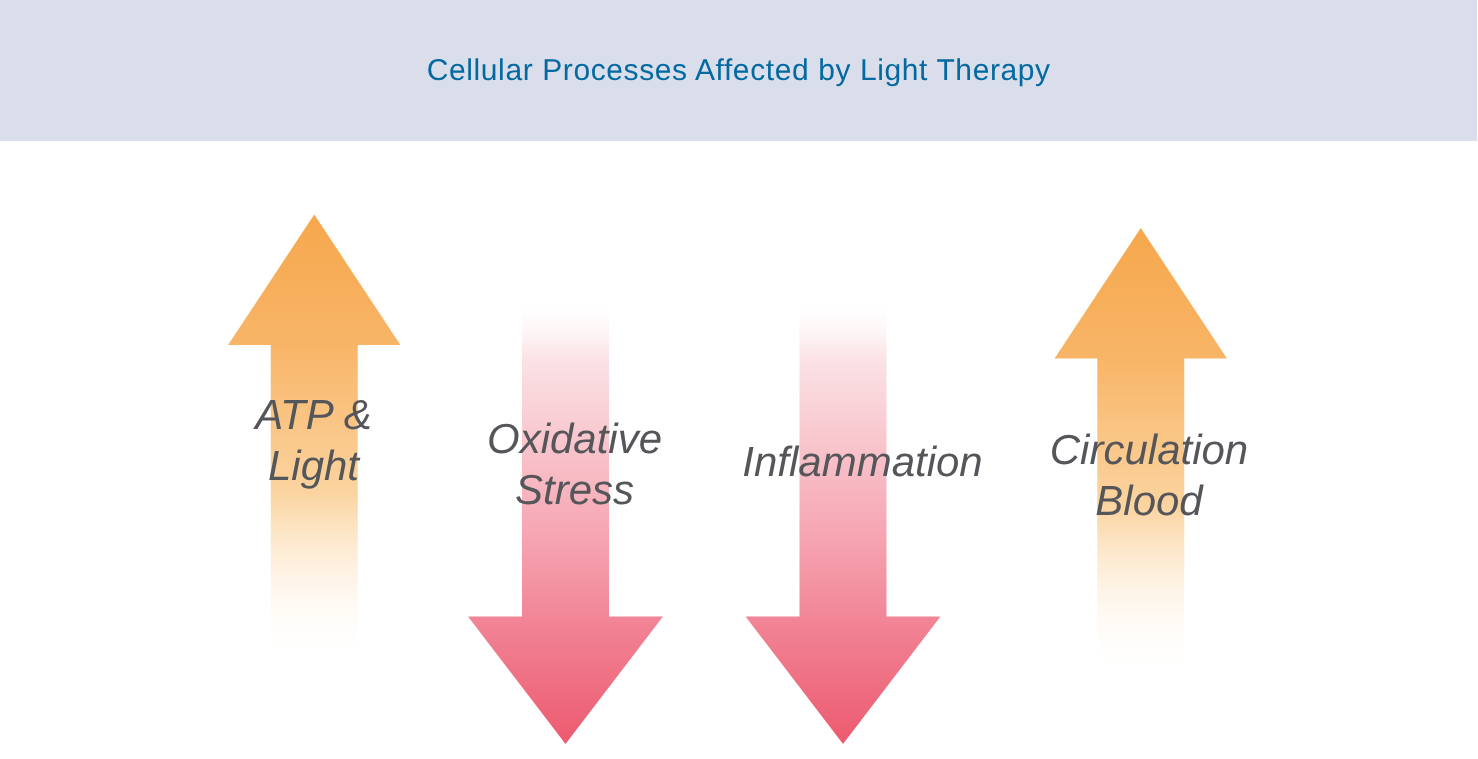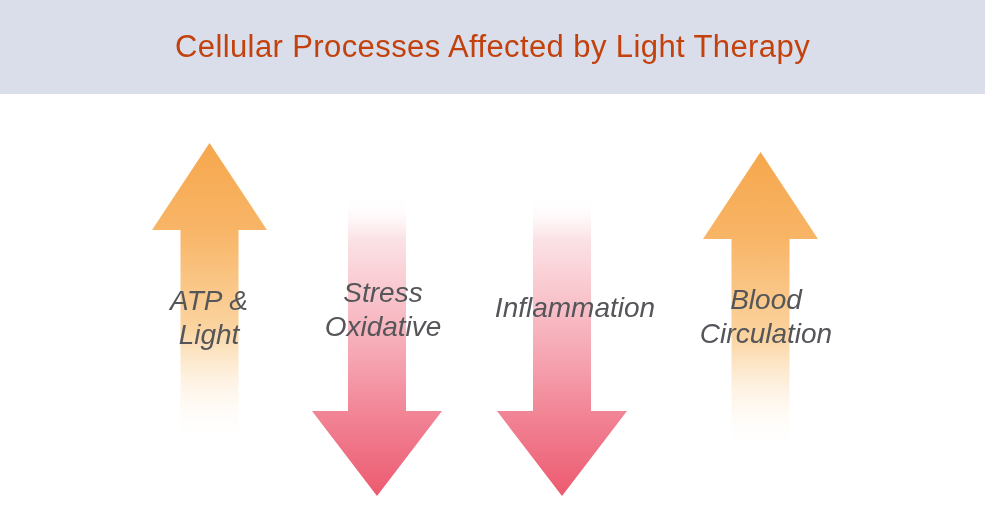--- a/index.html
+++ b/index.html
@@ -10,40 +10,40 @@
     overflow:hidden;
     font-family:"Liberation Sans", sans-serif;
   }
   .header {
     position:absolute; left:0; top:0;
     width:985px; height:94px;
     background:#d9deea;
     display:flex; align-items:center; justify-content:center;
   }
   .title {
-    font-size:31px;
+    font-size:20px;
     letter-spacing:0.4px;
-    color:#c2410c;
+    color:#0369a1;
   }
   .arrow { position:absolute; display:block; }
   .arrow-atp          { left:152px; top:143px; }
   .arrow-oxidative    { left:312px; top:196px; }
   .arrow-inflammation { left:497px; top:196px; }
   .arrow-blood        { left:703px; top:152px; }
   .label {
     position:absolute;
     transform:translateX(-50%);
     text-align:center;
     font-style:italic;
     font-size:28px;
     line-height:34px;
     color:#55565a;
     white-space:nowrap;
   }
-  .label-atp          { left:209px; top:284px;font-style:italic; }
+  .label-atp          { left:209px; top:260px;font-style:italic; }
   .label-oxidative    { left:383px; top:276px; }
   .label-inflammation { left:575px; top:291px; }
   .label-blood        { left:766px; top:283px; }
 </style>
 </head>
 <body>
 
 <div class="stage">
 
   <svg width="0" height="0" style="position:absolute" aria-hidden="true">
@@ -73,32 +73,32 @@
   </svg>
   <div class="label label-atp">
     <div>ATP &amp;</div>
     <div>Light</div>
   </div>
 
   <svg class="arrow arrow-oxidative" width="130" height="300" viewBox="0 0 130 300">
     <polygon points="36,0 94,0 94,215 130,215 65,300 0,215 36,215" fill="url(#gradDown)"></polygon>
   </svg>
   <div class="label label-oxidative">
+    <div>Oxidative</div>
     <div>Stress</div>
-    <div>Oxidative</div>
   </div>
 
   <svg class="arrow arrow-inflammation" width="130" height="300" viewBox="0 0 130 300">
     <polygon points="36,0 94,0 94,215 130,215 65,300 0,215 36,215" fill="url(#gradDown)"></polygon>
   </svg>
   <div class="label label-inflammation">
     <div>Inflammation</div>
   </div>
 
   <svg class="arrow arrow-blood" width="115" height="300" viewBox="0 0 115 300">
     <polygon points="57.5,0 115,87 86.5,87 86.5,300 28.5,300 28.5,87 0,87" fill="url(#gradUp)"></polygon>
   </svg>
   <div class="label label-blood">
+    <div>Circulation</div>
     <div>Blood</div>
-    <div>Circulation</div>
   </div>
 
 </div>
 
 </body></html>

